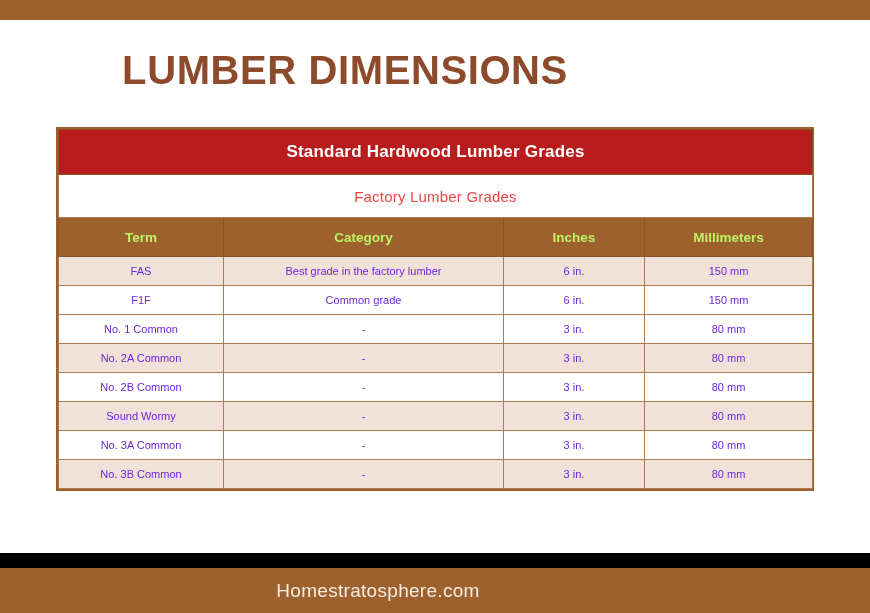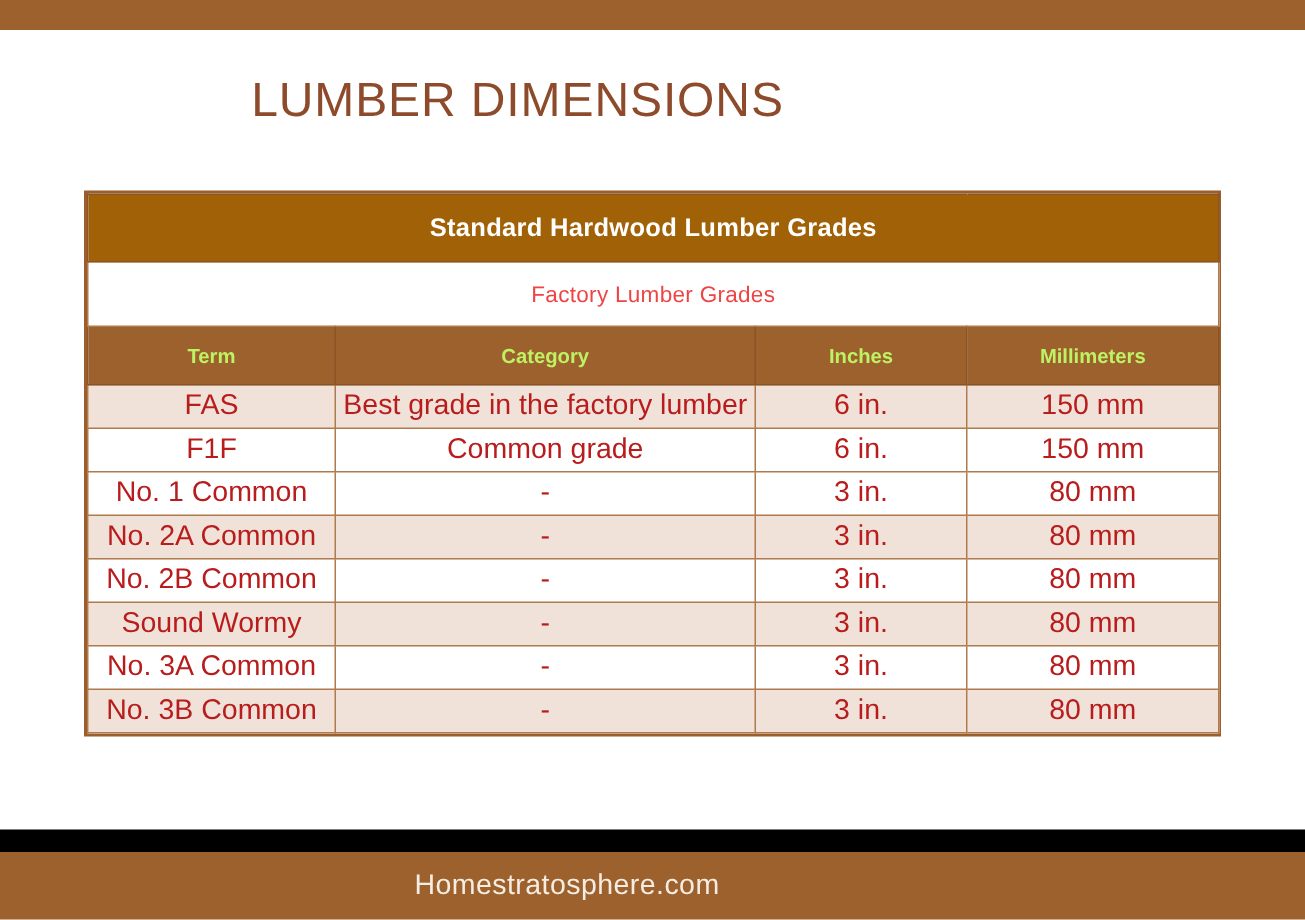--- a/index.html
+++ b/index.html
@@ -29,22 +29,22 @@
     height: 20px;
     background: #9c612c;
   }
   
   .page-title {
     position: absolute;
     top: 48px;
     left: 0;
     width: 690px;
     text-align: center;
-    font-size: 32px;
-    font-weight: normal;
+    font-size: 40px;
+    font-weight: bold;
     letter-spacing: 0.6px;
     color: #8d4b2b;
     font-family: "Liberation Sans", sans-serif;
   }
   
   .table-wrap {
     position: absolute;
     top: 127px;
     left: 56px;
     width: 758px;
@@ -61,21 +61,21 @@
   }
   table.grades td, table.grades th {
     border: 1px solid #b07a4d;
     padding: 0;
     text-align: center;
     vertical-align: middle;
     font-weight: normal;
   }
   
   tr.band-main td {
-    background: #a16207;
+    background: #b91c1c;
     color: #ffffff;
     font-size: 17px;
     font-weight: bold;
     height: 44px;
     border-color: #8a5427;
     letter-spacing: 0.2px;
   }
   
   tr.band-sub td {
     background: #ffffff;
@@ -90,22 +90,22 @@
     background: #9c612c;
     color: #bef264;
     font-size: 13.5px;
     font-weight: bold;
     height: 38px;
     border-color: #8a5427;
   }
   
   tr.data-row td {
     height: 28px;
-    font-size: 19px;
-    color: #b91c1c;
+    font-size: 11px;
+    color: #6d28d9;
   }
   tr.row-alt td { background: #f0e2d9; }
   tr.row-plain td { background: #ffffff; }
 
   col.c-term  { width: 165px; }
   col.c-cat   { width: 280px; }
   col.c-in    { width: 141px; }
   col.c-mm    { width: 168px; }
 
   

